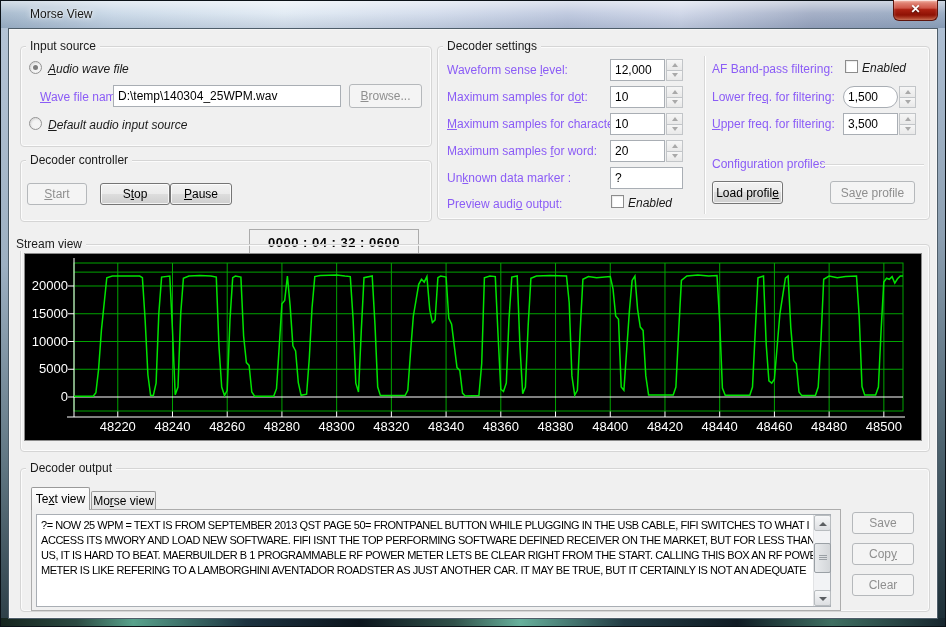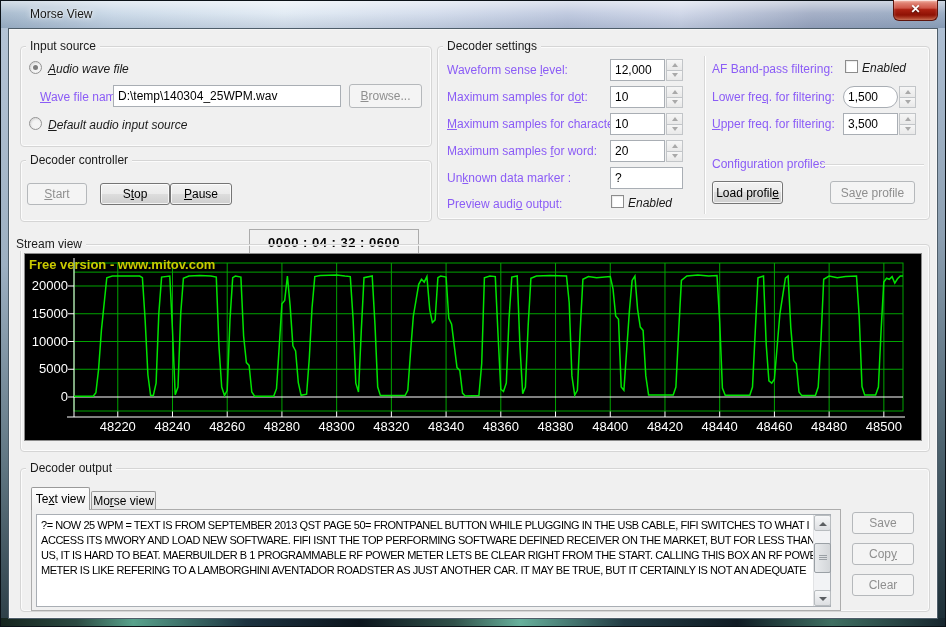--- a/index.html
+++ b/index.html
@@ -217,21 +217,20 @@
         <text x="43" y="91.50116252906322" fill="#FFFFFF" text-anchor="end" font-size="13">10000</text>
         <line x1="43" y1="115.25185629640741" x2="49" y2="115.25185629640741" stroke="#FFFFFF"></line>
         <text x="43" y="119.25185629640741" fill="#FFFFFF" text-anchor="end" font-size="13">5000</text>
         <line x1="43" y1="143.00255006375158" x2="49" y2="143.00255006375158" stroke="#FFFFFF"></line>
         <text x="43" y="147.00255006375158" fill="#FFFFFF" text-anchor="end" font-size="13">0</text>
         <line x1="49" y1="143.00255006375158" x2="878" y2="143.00255006375158" stroke="#FFFFFF"></line>
         <line x1="49" y1="4" x2="49" y2="163" stroke="#FFFFFF"></line>
         <line x1="42" y1="163" x2="880" y2="163" stroke="#FFFFFF"></line>
         <polyline points="49.0,142.3 68.2,142.3 70.9,138.6 73.6,115.3 76.4,76.4 81.8,23.7 87.3,22.0 114.7,22.0 117.4,23.7 120.1,65.3 122.9,120.8 125.6,141.3 128.3,141.6 131.1,129.1 133.8,59.8 136.6,23.1 144.8,22.0 147.5,76.4 150.2,140.8 153.0,133.0 155.7,59.8 158.4,24.2 163.9,22.0 174.9,21.5 185.8,22.0 191.3,23.1 194.0,93.1 196.7,133.0 199.5,141.6 202.2,136.3 205.0,65.3 207.7,23.7 210.4,22.0 215.9,23.1 218.6,82.0 221.4,108.6 224.1,111.4 226.8,138.0 229.6,142.2 248.7,142.2 251.5,134.7 254.2,93.1 256.9,49.8 259.7,46.4 262.4,22.0 265.1,51.4 267.9,91.9 270.6,96.9 273.3,128.6 276.1,141.3 281.6,140.2 284.3,104.2 287.0,54.2 289.8,22.6 295.2,21.5 311.7,20.9 319.9,22.0 325.3,22.6 328.1,65.3 330.8,129.1 333.5,138.0 336.3,76.4 339.0,23.7 347.2,22.0 350.0,70.9 352.7,133.0 355.4,141.6 380.1,141.6 382.8,136.3 385.5,98.6 388.3,62.5 393.7,30.3 396.5,25.3 399.2,28.1 401.9,22.6 404.7,55.3 407.4,68.6 410.1,65.9 412.9,23.7 415.6,22.0 421.1,23.1 423.8,64.2 426.6,70.3 432.0,113.6 434.8,116.4 437.5,139.1 440.2,141.9 453.9,141.6 456.7,109.7 459.4,23.7 464.9,22.0 470.3,22.6 473.1,82.0 475.8,135.2 478.5,137.5 481.3,129.1 484.0,65.3 486.8,23.1 492.2,22.0 495.0,93.1 497.7,139.7 500.4,133.0 503.2,70.9 505.9,24.2 511.4,22.0 525.1,21.5 541.5,22.0 544.2,48.7 546.9,121.9 549.7,141.1 552.4,136.3 555.2,76.4 557.9,25.3 563.4,22.6 571.6,23.7 579.8,23.1 585.3,22.6 588.0,34.8 590.7,62.0 593.5,65.3 596.2,133.0 598.9,136.3 601.7,95.8 604.4,57.0 607.1,26.4 609.9,22.0 612.6,55.3 615.3,73.1 618.1,76.4 620.8,121.9 623.6,141.1 648.2,141.1 650.9,133.0 653.7,76.4 656.4,26.4 661.9,22.0 672.8,20.9 683.7,22.0 692.0,21.5 694.7,68.1 697.4,134.1 700.2,141.3 724.8,141.3 727.5,133.0 730.3,76.4 733.0,23.7 738.5,22.0 741.2,90.3 743.9,126.9 746.7,129.1 749.4,125.2 752.1,93.1 754.9,59.8 760.4,24.2 763.1,22.0 765.8,73.6 768.6,106.4 771.3,109.7 774.0,138.0 776.8,141.6 790.4,141.6 793.2,133.0 795.9,87.5 798.7,25.3 804.1,22.0 812.3,23.7 820.5,22.6 831.5,22.0 834.2,62.5 837.0,132.5 839.7,141.1 850.6,141.1 853.4,133.0 856.1,76.4 858.8,28.1 861.6,24.2 864.3,25.3 867.1,22.6 869.8,29.2 872.5,24.8 875.3,22.0 878.0,22.0" fill="none" stroke="#00E400" stroke-width="1.5"></polyline>
       </svg>
-    <div class="watermark">Free version - www.mitov.com</div>
   </div>
 
   <div class="groupbox" style="left:20px;top:468px;width:910px;height:144px;"></div>
   <div class="grouplabel" style="left:26px;top:461px;">Decoder output</div>
 
   <div class="tab active" style="left:31px;top:487px;width:59px;height:23px;line-height:22px;">Te<u>x</u>t view</div>
   <div class="tab inactive" style="left:91px;top:491px;width:65px;height:19px;line-height:18px;">Mo<u>r</u>se view</div>
   <div class="tabpage" style="left:31px;top:509px;width:810px;height:102px;"></div>
 
   <div class="outtext" style="left:36px;top:514px;width:795px;height:93px;">

